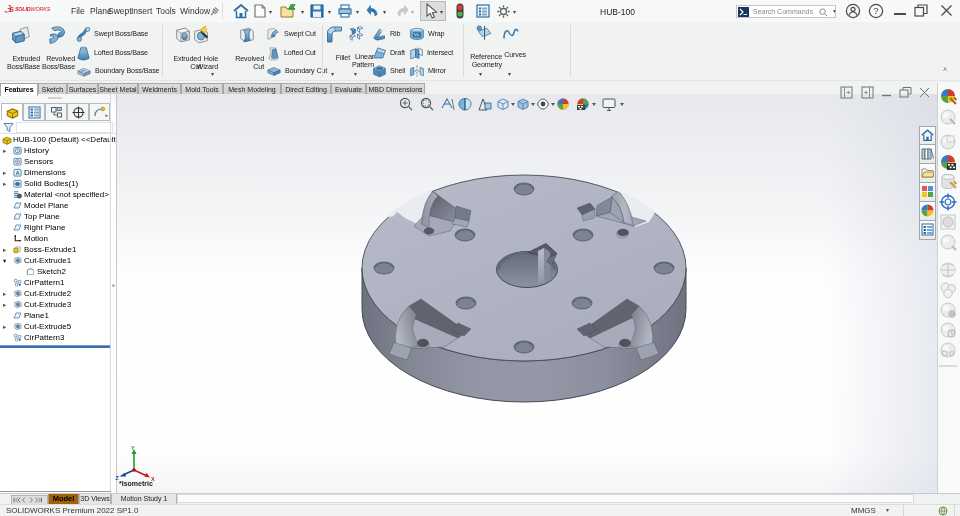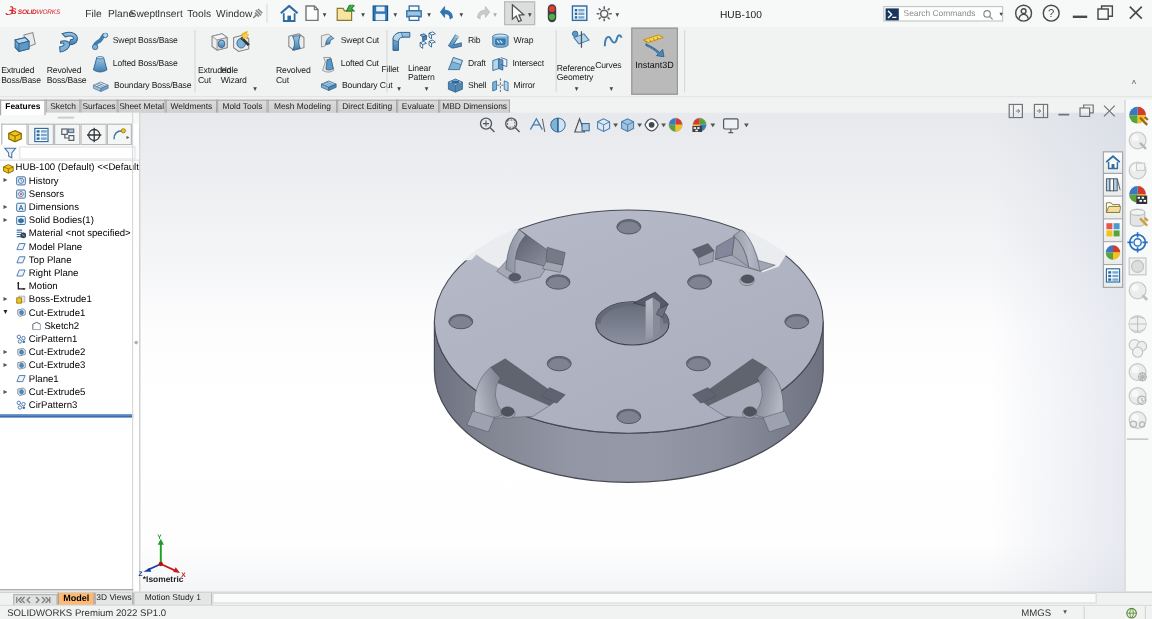--- a/index.html
+++ b/index.html
@@ -5,21 +5,21 @@
 .abs{position:absolute}
 
 #title{left:0;top:0;width:960px;height:22px;background:#f7f8f8}
 #logo{left:4px;top:4px;width:66px;height:15px}
 .menu{top:0;height:22px;line-height:22px;font-size:8.5px;color:#333}
 .tb-ico{top:4px}
 #search{left:736px;top:5px;width:100px;height:13px;background:#fff;border:1px solid #c5c6c7;font-size:7px;color:#8a8a8a}
 
 #ribbon{left:0;top:22px;width:960px;height:58px;background:#f1f2f2}
 .rsep{top:3px;width:1px;height:52px;background:#d9dadb}
-.bigbtn{text-align:left;font-size:7.2px;line-height:8px;color:#1c1c1c;letter-spacing:-0.15px}
+.bigbtn{text-align:right;font-size:7.2px;line-height:8px;color:#1c1c1c;letter-spacing:-0.15px}
 .bigbtn svg{display:block;margin:0 auto 1px}
 .rowbtn{font-size:7.2px;color:#1c1c1c;height:19px;line-height:19px;white-space:nowrap;letter-spacing:-0.15px}
 .rowbtn svg{vertical-align:middle;margin-right:3px}
 .ddown{font-size:6px;color:#444}
 #i3d{left:526px;top:1px;width:39px;height:56px;background:#b9bab9;border:1px solid #979797;text-align:center;font-size:7.5px;color:#111}
 
 #tabbar{left:0;top:80px;width:960px;height:14px;background:#f1f2f2;border-top:1px solid #e4e5e6}
 .tab{top:2px;height:12px;line-height:12px;font-size:7px;color:#222;text-align:center;white-space:nowrap;background:linear-gradient(#dcdcdc,#cecece);border:1px solid #a8a8a8;border-bottom:none}
 .tab.act{background:#fff;color:#000;font-weight:bold;height:13px;z-index:2}
 
@@ -345,23 +345,20 @@
       </svg>Mirror</div>
 <div class="abs rsep" style="left:463px"></div>
 <div class="abs bigbtn" style="left:464px;top:3px;width:38px"><svg width="21" height="19" viewBox="0 0 20 18">
         <use href="#i-ref"></use>
       </svg><br>Reference<br>Geometry</div>
 <div class="abs ddown" style="left:479px;top:48px">▾</div>
 <div class="abs bigbtn" style="left:496px;top:3px;width:30px"><svg width="18" height="17" viewBox="0 0 18 16">
         <use href="#i-cur"></use>
       </svg><br>Curves</div>
 <div class="abs ddown" style="left:508px;top:48px">▾</div>
-<div class="abs" id="i3d"><svg style="margin-top:3px" width="27" height="21" viewBox="0 0 26 20">
-        <use href="#i-i3d"></use>
-      </svg><br>Instant3D</div>
 <div class="abs rsep" style="left:570px"></div>
 <div class="abs" style="left:943px;top:44px;font-size:7px;color:#555">˄</div>
 </div>
 
 <div class="abs" id="tabbar">
 <div class="abs tab act" style="left:0px;width:38px">Features</div>
 <div class="abs tab" style="left:38px;width:29px">Sketch</div>
 <div class="abs tab" style="left:67px;width:31px">Surfaces</div>
 <div class="abs tab" style="left:98px;width:40px">Sheet Metal</div>
 <div class="abs tab" style="left:138px;width:43px">Weldments</div>
@@ -984,21 +981,21 @@
 <div class="abs" style="left:11px;top:1px;width:37px;height:10px;background:#dfe0e0;border:1px solid #b2b3b4">
 <svg style="position:absolute;left:1px;top:1px" width="33" height="6" viewBox="0 0 33 6">
         <g stroke="#777" stroke-width="1" fill="none">
           <path d="M1 0.5 L1 5.5 M5 0.5 L2.5 3 L5 5.5 M7.5 0.5 L5 3 L7.5 5.5"></path>
           <path d="M12 0.5 L9.5 3 L12 5.5"></path>
           <path d="M17 0.5 L19.5 3 L17 5.5"></path>
           <path d="M22 0.5 L24.5 3 L22 5.5 M25 0.5 L27.5 3 L25 5.5 M28.5 0.5 L28.5 5.5"></path>
         </g>
       </svg>
 </div>
-<div class="abs" style="left:48px;top:0px;width:31px;height:11px;background:#fdba74;border:1px solid #9a9b9c;border-top:none;font-size:7.5px;font-weight:bold;text-align:center;line-height:10px;white-space:nowrap">Model</div>
+<div class="abs" style="left:48px;top:0px;width:31px;height:11px;background:#a16207;border:1px solid #9a9b9c;border-top:none;font-size:7.5px;font-weight:bold;text-align:center;line-height:10px;white-space:nowrap">Model</div>
 <div class="abs" style="left:79px;top:0px;width:32px;height:11px;background:#e4e5e5;border:1px solid #b2b3b4;border-top:none;font-size:7px;text-align:center;line-height:10px;color:#222;white-space:nowrap">3D Views</div>
 <div class="abs" style="left:111px;top:0px;width:66px;height:11px;background:#e4e5e5;border:1px solid #b2b3b4;border-top:none;font-size:7px;text-align:center;line-height:10px;color:#222;white-space:nowrap">Motion Study 1</div>
 <div class="abs" style="left:177px;top:0px;width:737px;height:9px;background:#fafbfb;border:1px solid #d9dadb"></div>
 </div>
 
 <div class="abs" style="left:0;top:504px;width:960px;height:12px;background:#f1f2f2;border-top:1px solid #dcdddd;font-size:8px;color:#333">
 <span class="abs" style="left:6px;top:1px">SOLIDWORKS Premium 2022 SP1.0</span>
 <span class="abs" style="left:655px;top:12px">Editing Part</span>
 <span class="abs" style="left:851px;top:1px">MMGS</span>
 <span class="abs" style="left:886px;top:1px;font-size:6px;color:#555">▾</span>

